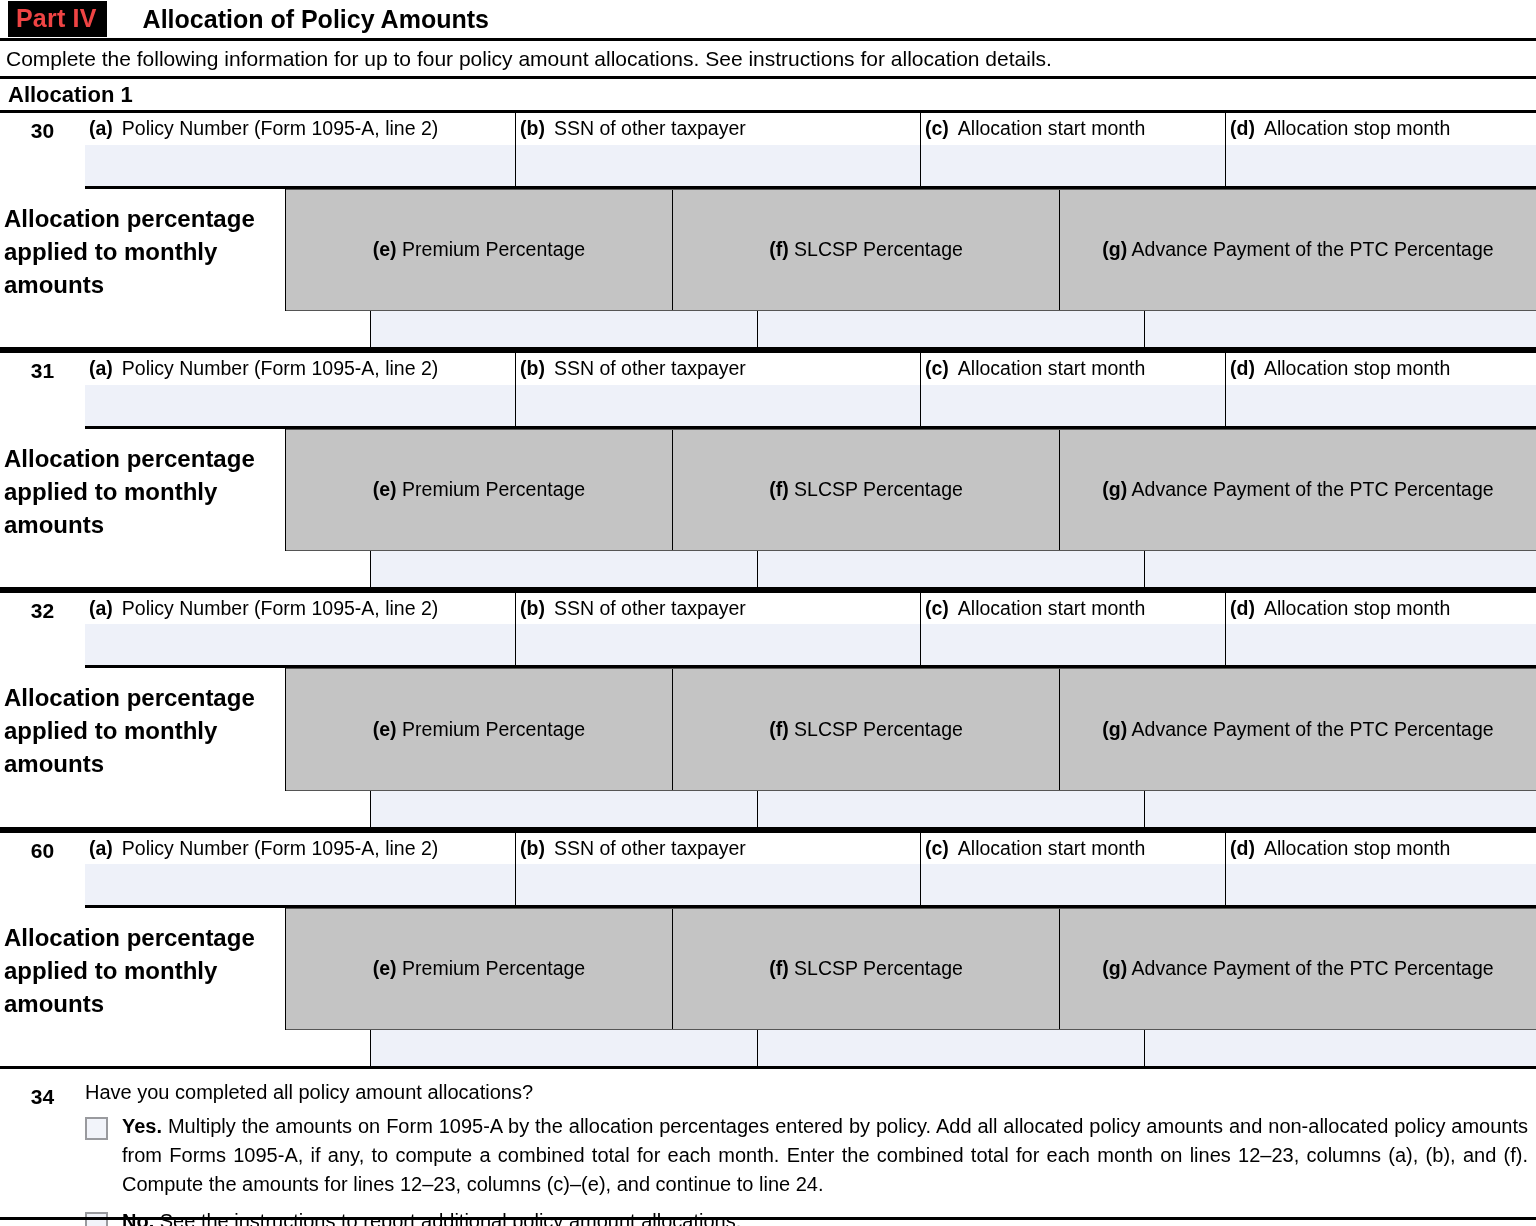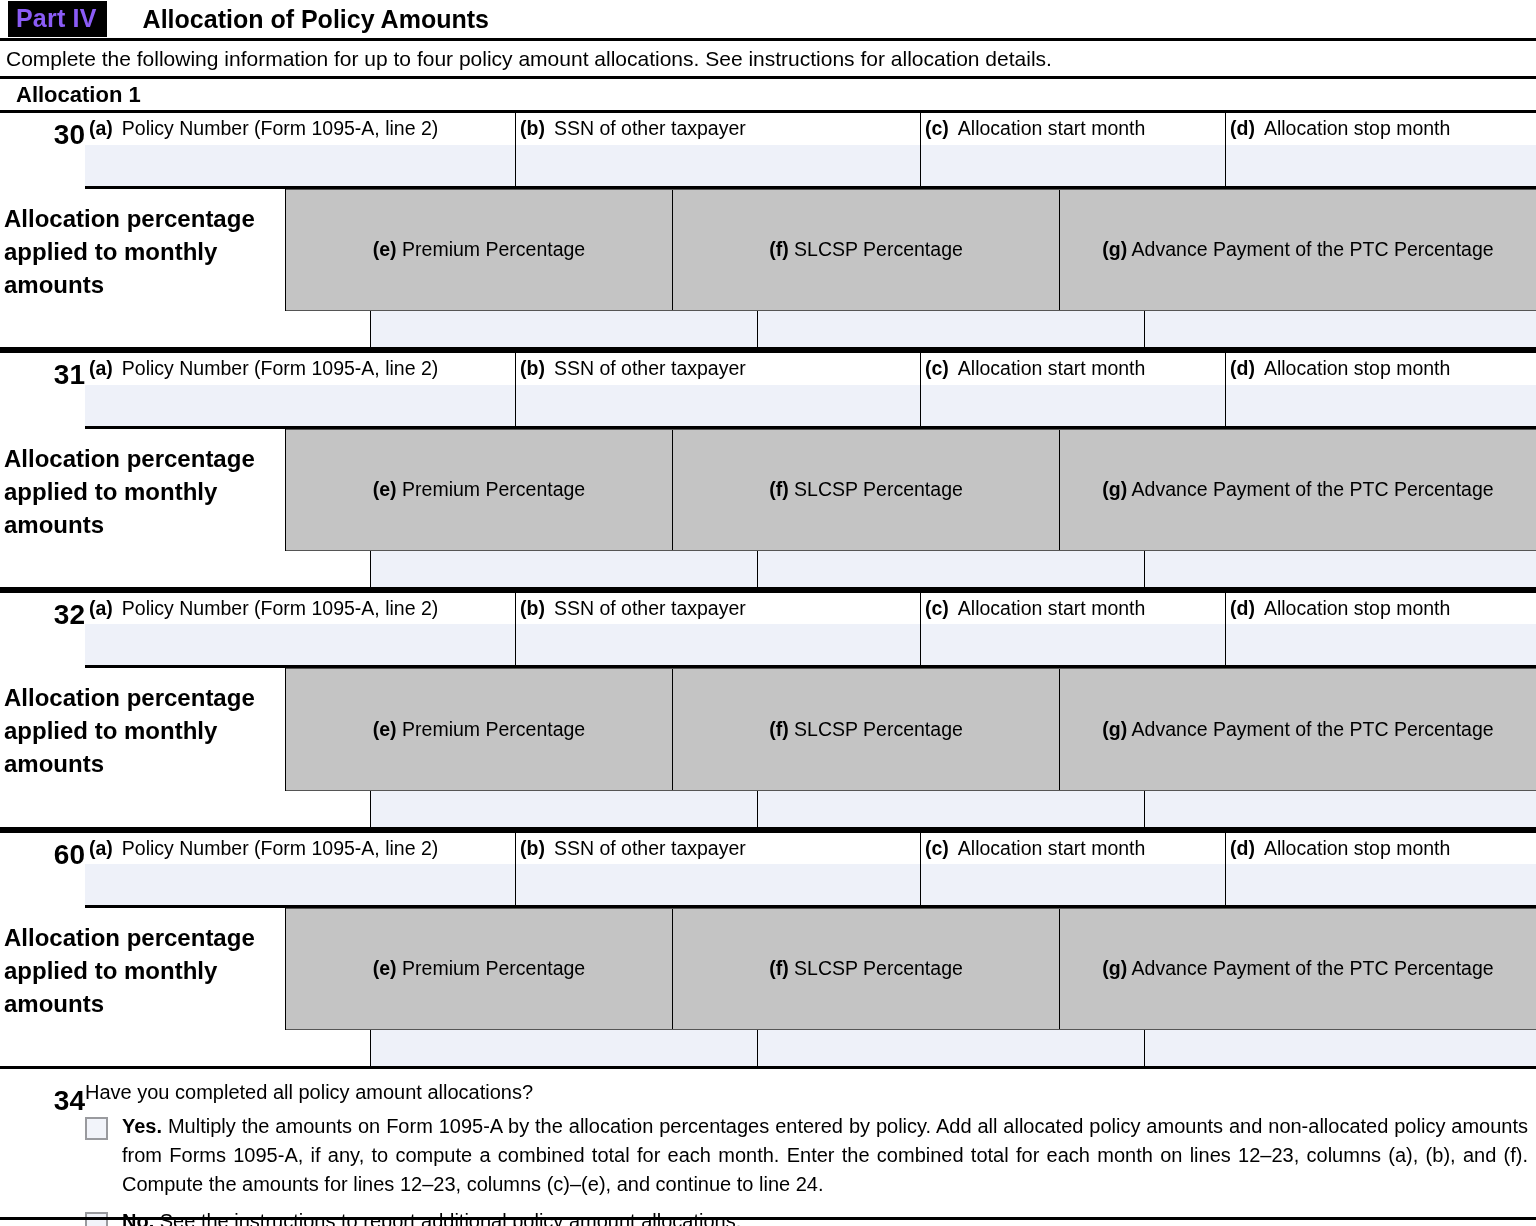--- a/index.html
+++ b/index.html
@@ -25,21 +25,21 @@
   
   .part-header {
     position: relative;
     height: 38px;
     display: flex;
     align-items: center;
     border-bottom: 3px solid #000;
   }
   .part-badge {
     background: #000000;
-    color: #8b5cf6;
+    color: #ef4444;
     font-weight: bold;
     font-size: 25px;
     line-height: 1;
     letter-spacing: 0.2px;
     padding: 5px 10px 6px 8px;
     margin-left: 8px;
     white-space: nowrap;
   }
   .part-title {
     font-weight: bold;
@@ -51,39 +51,39 @@
     font-size: 21px;
     padding: 6px 0 5px 6px;
     border-bottom: 3px solid #000;
     line-height: 1.15;
   }
 
   
   .alloc-title {
     font-weight: bold;
     font-size: 22px;
-    padding: 4px 0 3px 16px;
+    padding: 4px 0 3px 8px;
     line-height: 1.1;
   }
   .alloc-block {
     border-top: 3px solid #000;
   }
 
   
   .row-abcd {
     display: flex;
     align-items: stretch;
   }
   .linenum {
     width: 85px;
     min-width: 85px;
     font-weight: bold;
-    font-size: 28px;
+    font-size: 21px;
     padding-top: 6px;
-    text-align: right;
+    text-align: center;
     box-sizing: border-box;
   }
   .abcd-cells {
     flex: 1;
     display: flex;
     align-items: stretch;
   }
   .cell {
     box-sizing: border-box;
     position: relative;

